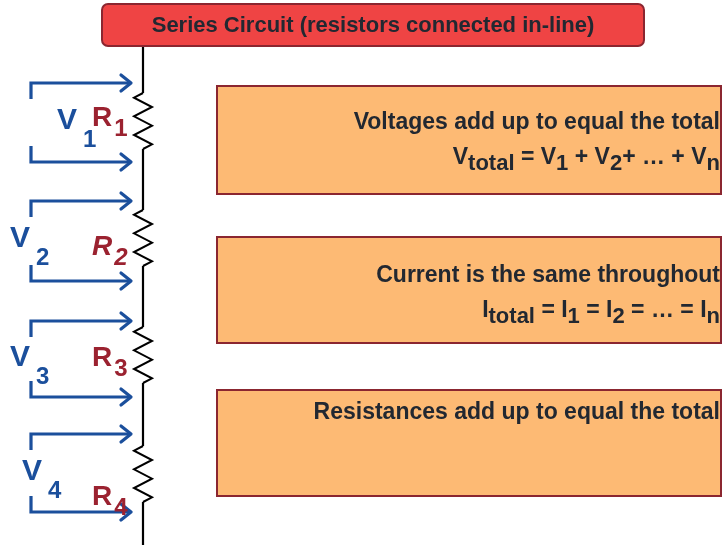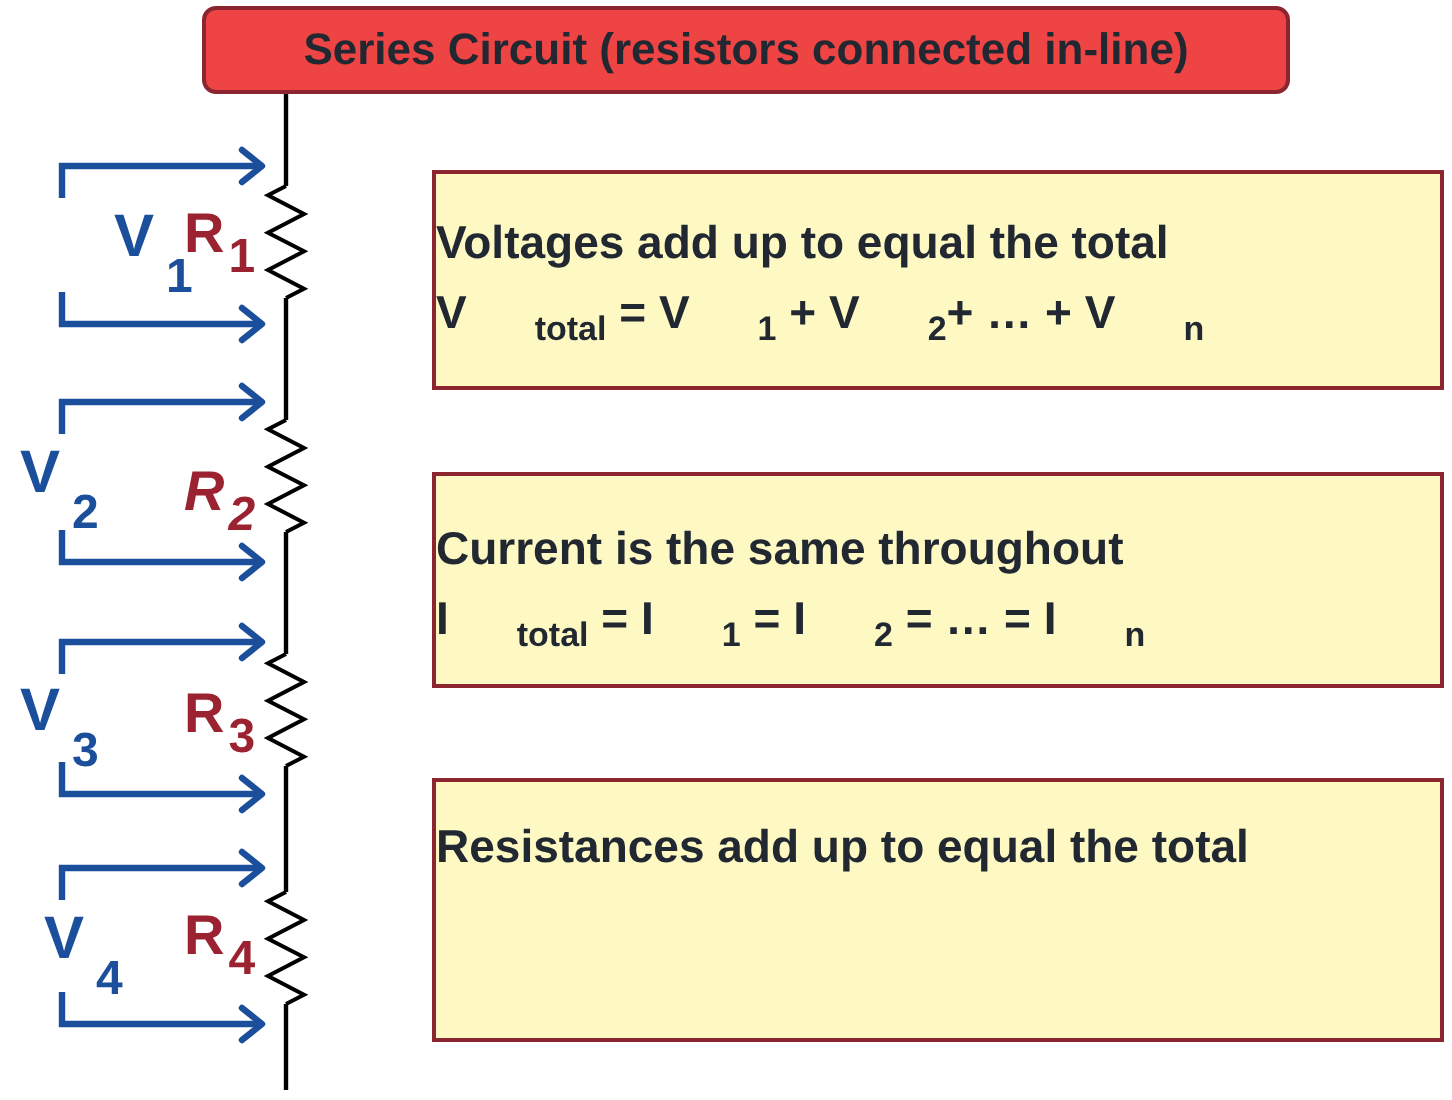--- a/index.html
+++ b/index.html
@@ -4,27 +4,27 @@
   <style>
     html, body { margin: 0; padding: 0; background: #ffffff; }
     body { width: 726px; height: 550px; position: relative; overflow: hidden;
            font-family: "Liberation Sans", "DejaVu Sans", sans-serif; color: #222831; }
     #diagram-svg { position: absolute; left: 0; top: 0; }
     .title-box { position: absolute; left: 101px; top: 3px; width: 544px; height: 44px;
                  border: 2.5px solid #8b2630; border-radius: 7px; box-sizing: border-box;
                  background: #ef4444; display: flex; align-items: center; justify-content: center;
                  font-weight: bold; font-size: 22px; color: #222831; }
     .rule-box { position: absolute; left: 216px; width: 506px; box-sizing: border-box;
-                border: 2px solid #8b2630; background: #fef9c3; text-align: left; }
+                border: 2px solid #8b2630; background: #fdba74; text-align: right; }
     .rule-box .heading { font-weight: bold; font-size: 23px; color: #222831; line-height: 28px; }
     .rule-box .formula { font-weight: bold; font-size: 23px; color: #222831; line-height: 30px; margin-top: 6px; }
-    .formula sub { font-size: 17px; vertical-align: -6px; line-height: 0; margin-left: 34px; }
+    .formula sub { font-size: 22px; vertical-align: -6px; line-height: 0; }
     #box-voltage { top: 85px; height: 110px; padding-top: 20px; }
     #box-current { top: 236px; height: 108px; padding-top: 22px; }
-    #box-resistance { top: 389px; height: 132px; padding-top: 18px; }
+    #box-resistance { top: 389px; height: 108px; padding-top: 6px; }
     .v-label { position: absolute; font-weight: bold; color: #1b4f9c; font-size: 30px; line-height: 30px; }
     .v-label sub { font-size: 24px; vertical-align: -18px; margin-left: 6px; }
     .r-label { position: absolute; font-weight: bold; color: #9b2230; font-size: 28px; line-height: 28px; }
     .r-label sub { font-size: 24px; vertical-align: -10px; margin-left: 2px; }
   </style>
 </head>
 <body>
 
 <svg id="diagram-svg" width="726" height="550">
   <line x1="143" y1="47" x2="143" y2="545" stroke="#000" stroke-width="2.2"></line>
@@ -95,21 +95,21 @@
 <div class="v-label" style="left:10px;top:341px;">
   <span>V</span><sub>3</sub>
 </div>
 <div class="r-label" style="left:92px;top:343px;">
   <span>R</span><sub>3</sub>
 </div>
 
 <div class="v-label" style="left:22px;top:455px;">
   <span>V</span><sub>4</sub>
 </div>
-<div class="r-label" style="left:92px;top:454px;text-align:center;">
+<div class="r-label" style="left:92px;top:482px;text-align:center;">
   <span>R</span><sub>4</sub>
 </div>
 
 <div class="rule-box" id="box-voltage">
   <div class="heading">Voltages add up to equal the total</div>
   <div class="formula"><span>V</span><sub>total</sub><span style="white-space:pre"> = </span><span>V</span><sub>1</sub><span style="white-space:pre"> + </span><span>V</span><sub>2</sub><span style="white-space:pre">+ … + </span><span>V</span><sub>n</sub></div>
 </div>
 
 <div class="rule-box" id="box-current">
   <div class="heading">Current is the same throughout</div>

